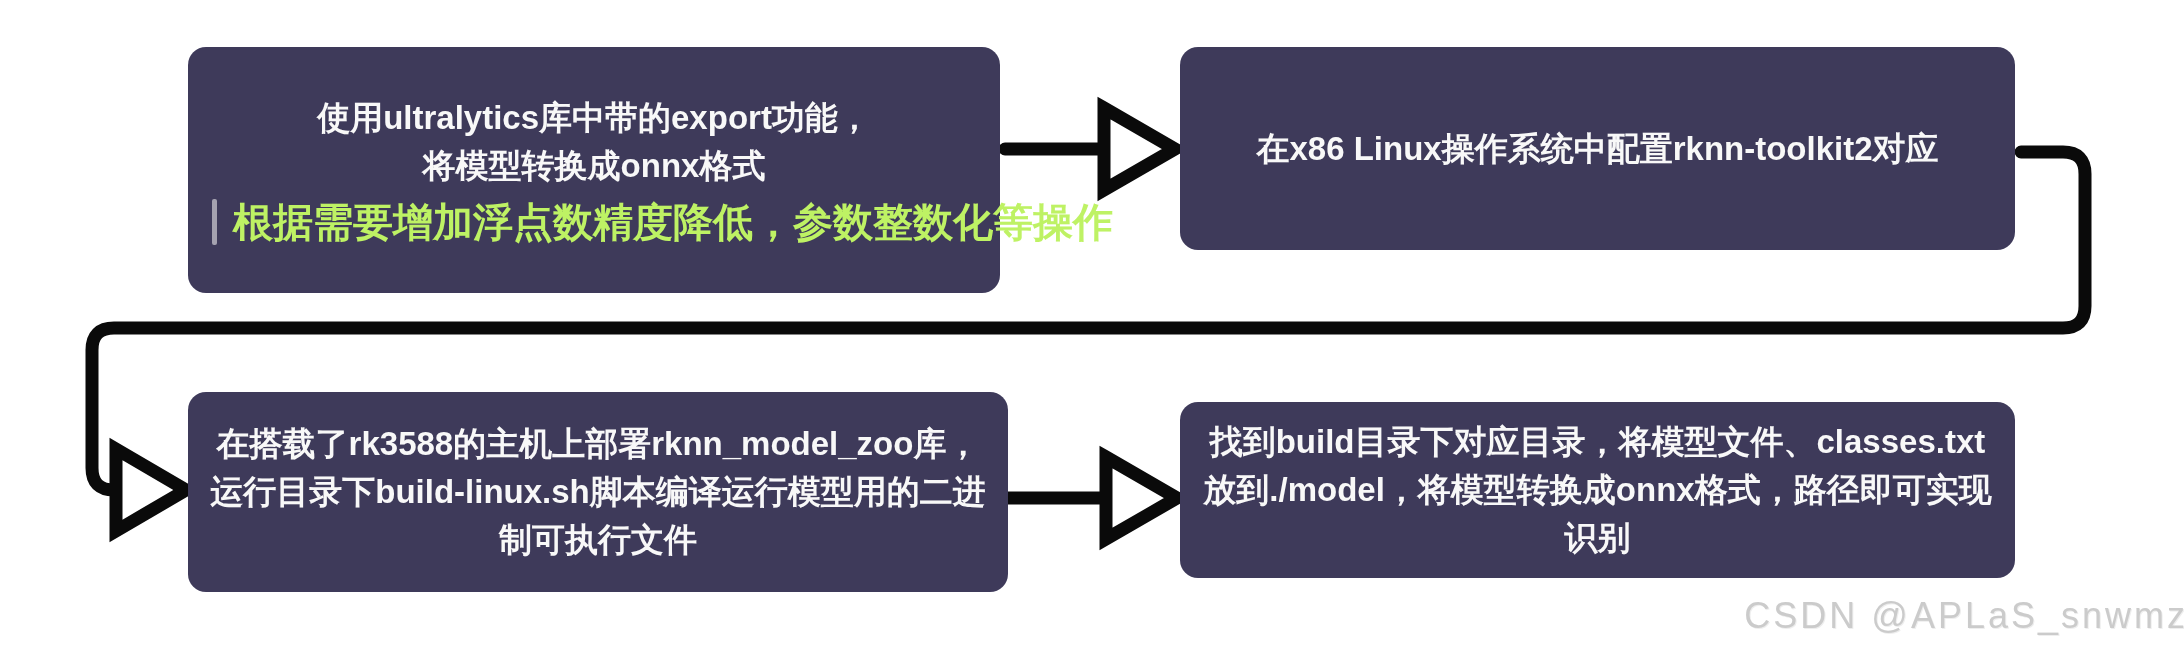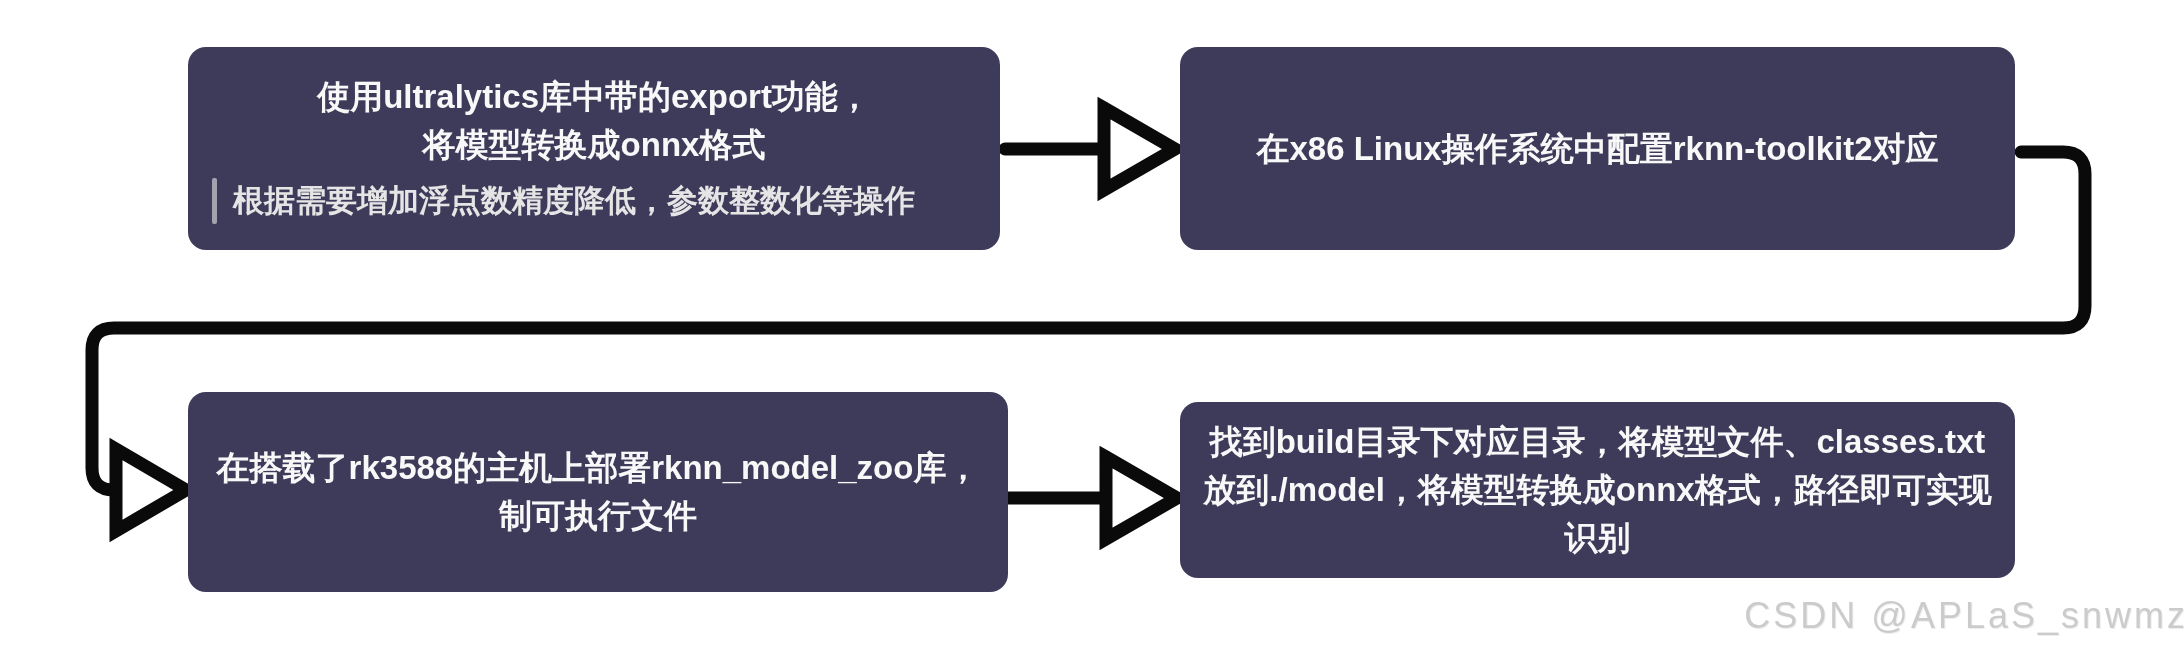--- a/index.html
+++ b/index.html
@@ -32,36 +32,36 @@
     flex-direction: column;
     justify-content: center;
     align-items: center;
     text-align: center;
     font-weight: 700;
     font-size: 33px;
     line-height: 48px;
     box-sizing: border-box;
     padding: 10px 18px;
   }
-  .step-1 { left: 188px; top: 47px;  width: 812px; height: 203px; align-items: center; }
+  .step-1 { left: 188px; top: 47px;  width: 812px; height: 246px; align-items: center; }
   .step-2 { left: 1180px; top: 47px; width: 835px; height: 203px; gap: 48px; }
   .step-3 { left: 188px; top: 392px; width: 820px; height: 200px; }
   .step-4 { left: 1180px; top: 402px; width: 835px; height: 176px; }
   .box-line {
     white-space: nowrap;
   }
   .note-row {
     display: flex;
     align-items: center;
     align-self: flex-start;
     margin-left: 6px;
     margin-top: 8px;
     gap: 16px;
-    color: #e5e5e5;
-    font-size: 31px;
+    color: #bef264;
+    font-size: 40px;
     font-weight: 700;
   }
   .note-bar {
     width: 5px;
     height: 46px;
     background: #a5a2b0;
     border-radius: 2px;
     flex: 0 0 auto;
   }
   .watermark {
@@ -108,20 +108,21 @@
       <div class="box-line">根据需要增加浮点数精度降低，参数整数化等操作</div>
     </div>
   </div>
 
   <div class="step-box step-2">
     <div class="box-line">在x86 Linux操作系统中配置rknn-toolkit2对应</div>
   </div>
 
   <div class="step-box step-3">
     <div class="box-line">在搭载了rk3588的主机上部署rknn_model_zoo库，</div>
+    <div class="box-line">运行目录下build-linux.sh脚本编译运行模型用的二进</div>
     <div class="box-line">制可执行文件</div>
   </div>
 
   <div class="step-box step-4">
     <div class="box-line">找到build目录下对应目录，将模型文件、classes.txt</div>
     <div class="box-line">放到./model，将模型转换成onnx格式，路径即可实现</div>
     <div class="box-line">识别</div>
   </div>
 
   <div class="watermark">CSDN @APLaS_snwmz</div>

